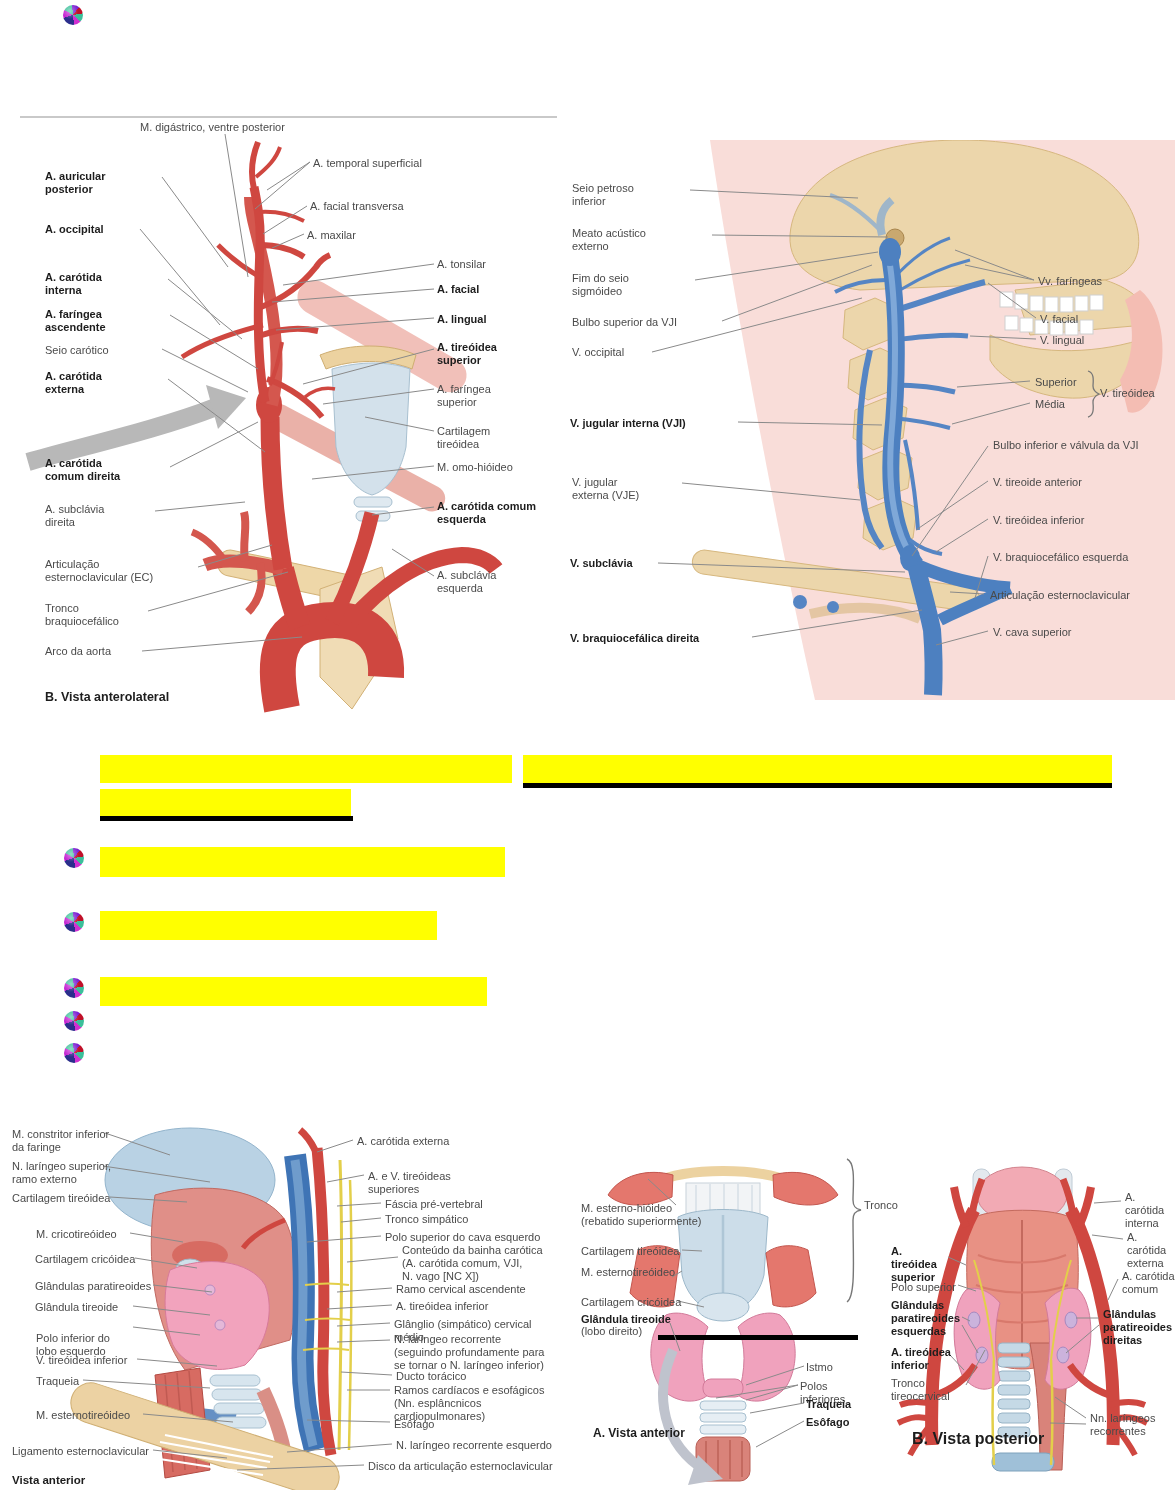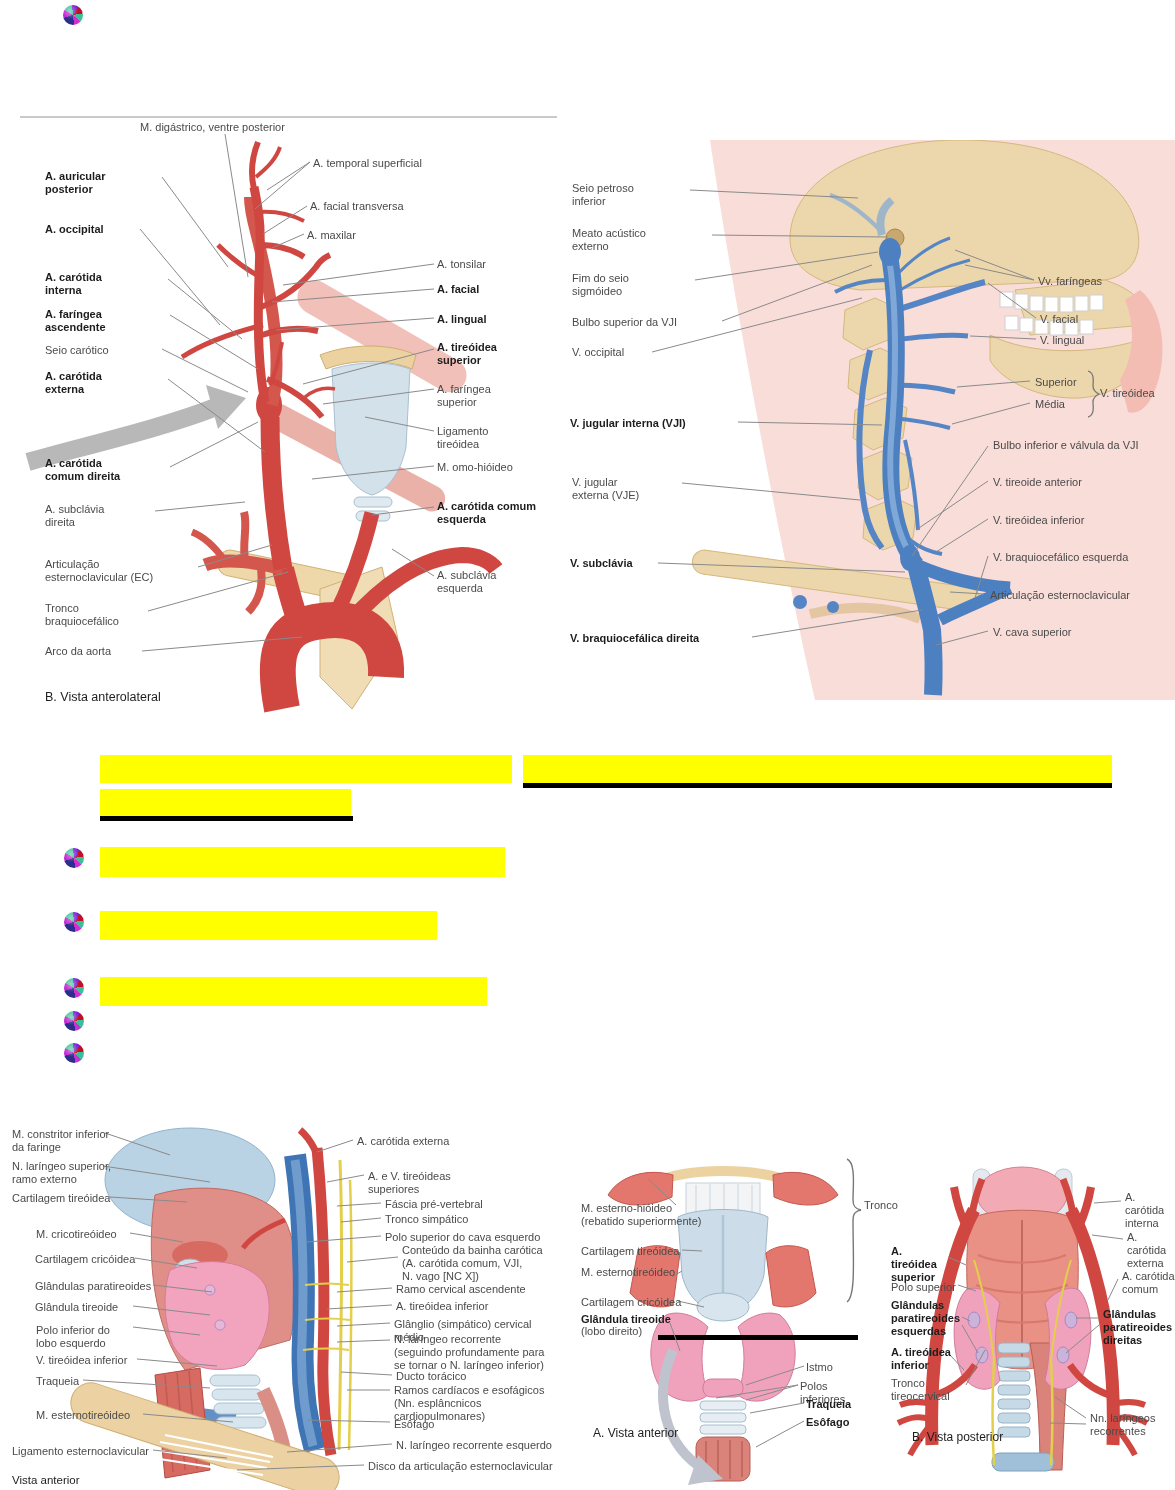--- a/index.html
+++ b/index.html
@@ -2,21 +2,21 @@
 <html><head>
 <meta charset="utf-8">
 <style>
   html,body{margin:0;padding:0;}
   body{width:1175px;height:1490px;position:relative;background:#fff;
        font-family:"Liberation Sans",sans-serif;overflow:hidden;}
   .fig{position:absolute;}
   .art,.leads{position:absolute;left:0;top:0;}
   .lbl{position:absolute;font-size:11px;line-height:1.16;color:#4a4a4a;white-space:pre-line;z-index:5;}
   .b{font-weight:bold;color:#1d1d1d;}
-  .cap{position:absolute;font-size:12.5px;font-weight:normal;color:#1d1d1d;z-index:5;}
+  .cap{position:absolute;font-size:12.5px;font-weight:bold;color:#1d1d1d;z-index:5;}
   .hl{position:absolute;background:#ffff00;z-index:4;}
   .ul{position:absolute;background:#000;z-index:4;}
   .ball{position:absolute;width:20px;height:20px;border-radius:50%;z-index:5;
     background:
       radial-gradient(circle at 35% 30%, rgba(255,255,255,.45), rgba(255,255,255,0) 42%),
       conic-gradient(from 210deg,#2b2e8c 0 12%,#c21fd0 12% 25%,#3bbf9a 25% 40%,
         #7a1fd0 40% 52%,#c01028 52% 64%,#3bbf9a 64% 78%,#d02fd0 78% 90%,#2b2e8c 90% 100%);}
   .topline{position:absolute;background:#c9c9c9;z-index:3;}
   .brace{position:absolute;z-index:5;}
   line{stroke:#8a8a8a;stroke-width:1;}
@@ -119,21 +119,21 @@
   <div class="lbl" style="left:293px;top:40px">A. temporal superficial</div>
   <div class="lbl" style="left:290px;top:83px">A. facial transversa</div>
   <div class="lbl" style="left:287px;top:112px">A. maxilar</div>
   <div class="lbl" style="left:417px;top:141px">A. tonsilar</div>
   <div class="lbl b" style="left:417px;top:166px">A. facial</div>
   <div class="lbl b" style="left:417px;top:196px">A. lingual</div>
   <div class="lbl b" style="left:417px;top:224px">A. tireóidea
 superior</div>
   <div class="lbl" style="left:417px;top:266px">A. faríngea
 superior</div>
-  <div class="lbl" style="left:417px;top:308px">Ligamento
+  <div class="lbl" style="left:417px;top:308px">Cartilagem
 tireóidea</div>
   <div class="lbl" style="left:417px;top:344px">M. omo-hióideo</div>
   <div class="lbl b" style="left:417px;top:383px">A. carótida comum
 esquerda</div>
   <div class="lbl" style="left:417px;top:452px">A. subclávia
 esquerda</div>
   <div class="cap" style="left:25px;top:573px">B. Vista anterolateral</div>
 </div>
 
 <div class="fig" style="left:560px;top:140px;width:615px;height:560px">
@@ -326,21 +326,21 @@
   </svg>
   <div class="lbl" style="left:7px;top:8px">M. constritor inferior
 da faringe</div>
   <div class="lbl" style="left:7px;top:40px">N. laríngeo superior,
 ramo externo</div>
   <div class="lbl" style="left:7px;top:72px">Cartilagem tireóidea</div>
   <div class="lbl" style="left:31px;top:108px">M. cricotireóideo</div>
   <div class="lbl" style="left:30px;top:133px">Cartilagem cricóidea</div>
   <div class="lbl" style="left:30px;top:160px">Glândulas paratireoides</div>
   <div class="lbl" style="left:30px;top:181px">Glândula tireoide</div>
-  <div class="lbl" style="left:31px;top:204px">Polo inferior do
+  <div class="lbl" style="left:31px;top:212px">Polo inferior do
 lobo esquerdo</div>
   <div class="lbl" style="left:31px;top:234px">V. tireóidea inferior</div>
   <div class="lbl" style="left:31px;top:255px">Traqueia</div>
   <div class="lbl" style="left:31px;top:289px">M. esternotireóideo</div>
   <div class="lbl" style="left:7px;top:325px">Ligamento esternoclavicular</div>
   <div class="lbl" style="left:352px;top:15px">A. carótida externa</div>
   <div class="lbl" style="left:363px;top:50px">A. e V. tireóideas
 superiores</div>
   <div class="lbl" style="left:380px;top:78px">Fáscia pré-vertebral</div>
   <div class="lbl" style="left:380px;top:93px">Tronco simpático</div>
@@ -490,14 +490,14 @@
 interna</div>
   <div class="lbl" style="left:257px;top:66px">A. carótida
 externa</div>
   <div class="lbl" style="left:252px;top:105px">A. carótida
 comum</div>
   <div class="lbl b" style="left:233px;top:143px">Glândulas
 paratireoides
 direitas</div>
   <div class="lbl" style="left:220px;top:247px">Nn. laríngeos
 recorrentes</div>
-  <div class="cap" style="left:42px;top:265px;font-size:12px">B. Vista posterior</div>
+  <div class="cap" style="left:42px;top:265px;font-size:16px">B. Vista posterior</div>
 </div>
 
 </body></html>

